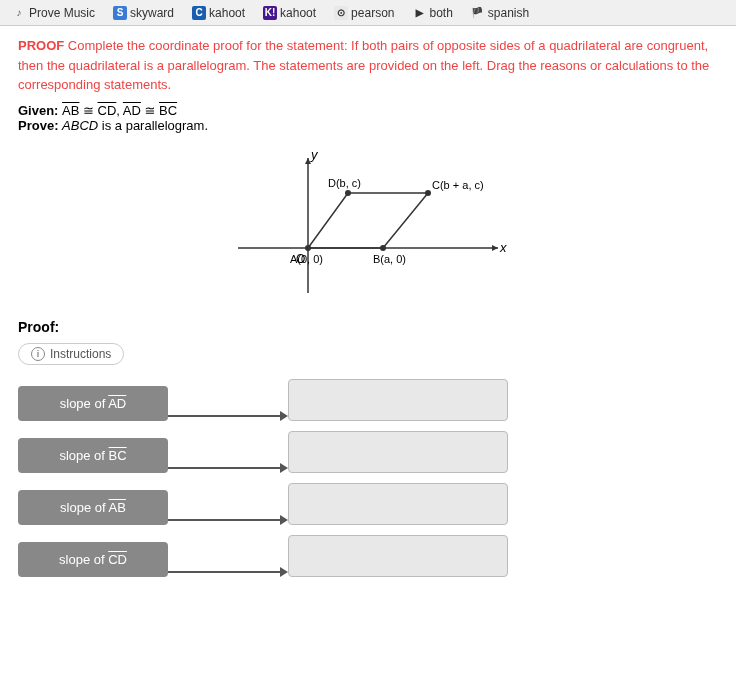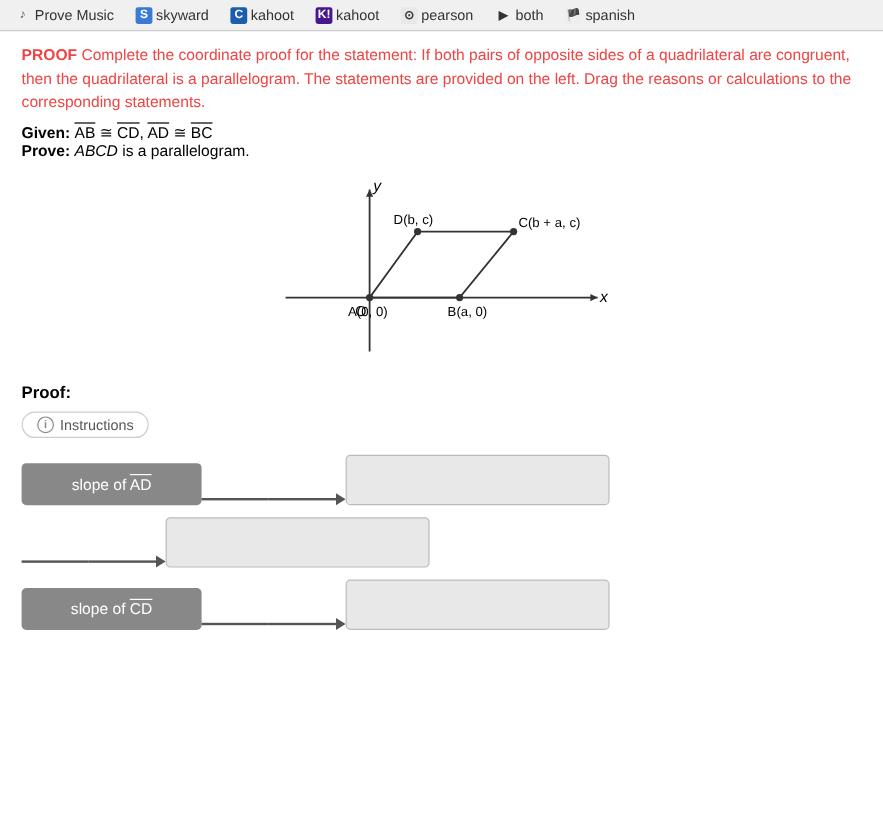--- a/index.html
+++ b/index.html
@@ -278,27 +278,40 @@
         slope of <span class="overline">AD</span>
       </div>
       <div class="arrow-line">
         <div style="height:2px;background:#555;flex:1;"></div>
         <div class="arrow-head"></div>
       </div>
       <div class="reason-box"></div>
     </div>
 
     <div class="proof-row">
+      <div class="statement-box">
+        slope of <span class="overline">BC</span>
+      </div>
       <div class="arrow-line">
         <div style="height:2px;background:#555;flex:1;"></div>
         <div class="arrow-head"></div>
       </div>
       <div class="reason-box"></div>
     </div>
 
+    <div class="proof-row">
+      <div class="statement-box">
+        slope of <span class="overline">AB</span>
+      </div>
+      <div class="arrow-line">
+        <div style="height:2px;background:#555;flex:1;"></div>
+        <div class="arrow-head"></div>
+      </div>
+      <div class="reason-box"></div>
+    </div>
 
     <div class="proof-row">
       <div class="statement-box">
         slope of <span class="overline">CD</span>
       </div>
       <div class="arrow-line">
         <div style="height:2px;background:#555;flex:1;"></div>
         <div class="arrow-head"></div>
       </div>
       <div class="reason-box"></div>

